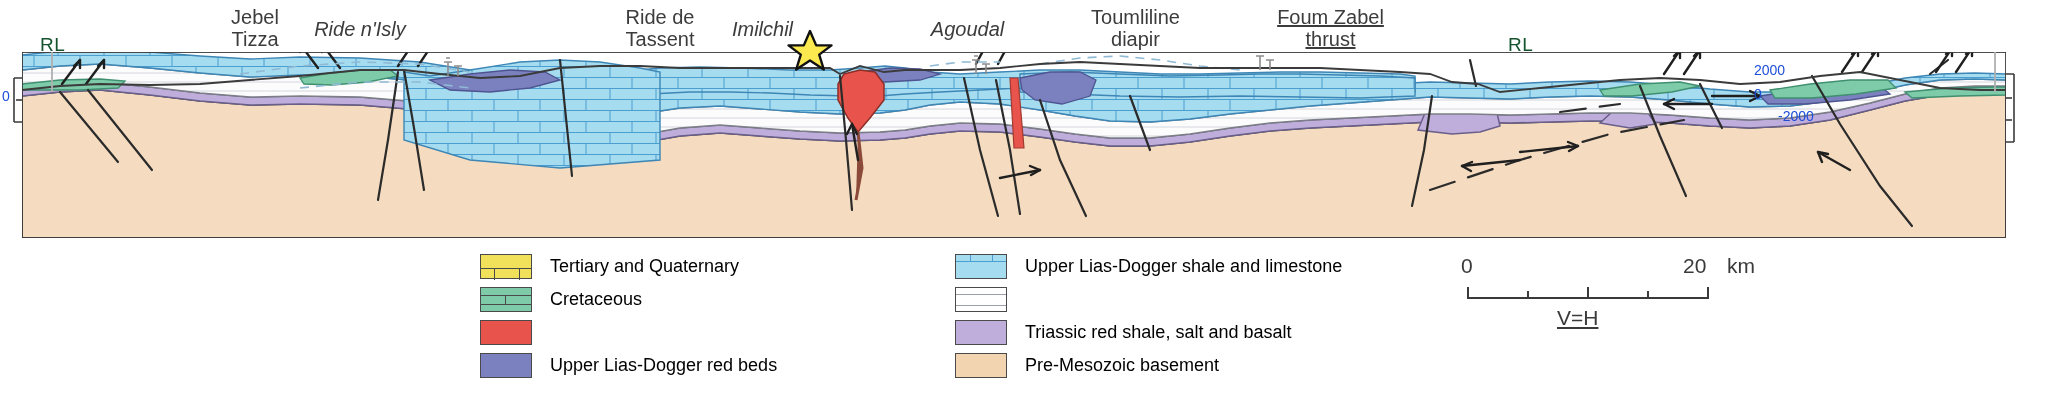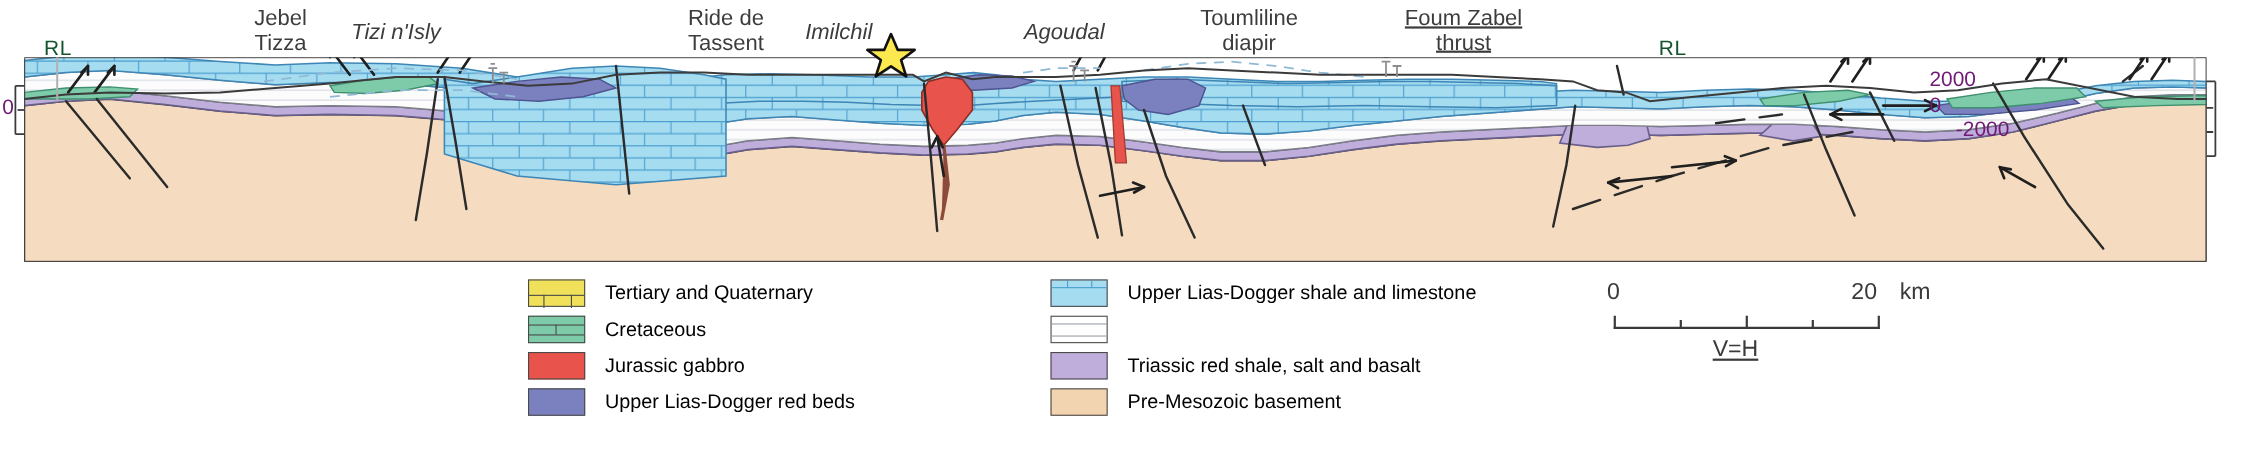--- a/index.html
+++ b/index.html
@@ -9,21 +9,21 @@
 
   .abs{position:absolute;}
 
   
   .place{position:absolute;text-align:center;font-size:20px;line-height:22px;
          color:#3c3c3c;white-space:pre;}
   .place.it{font-style:italic;}
   .rl{position:absolute;font-size:19px;color:#14532d;letter-spacing:.5px;}
 
   
-  .axlab{position:absolute;font-size:19px;color:#701a75;white-space:nowrap;}
+  .axlab{position:absolute;font-size:14px;color:#1d4ed8;white-space:nowrap;}
 
   
   .legend{position:absolute;left:480px;top:250px;width:940px;}
   .legrow{display:flex;align-items:center;height:33px;}
   .sw{width:52px;height:25px;border:1.6px solid #4a4a4a;box-sizing:border-box;
       position:relative;flex:none;}
   .swtxt{margin-left:18px;font-size:18px;color:#000000;white-space:nowrap;}
   .legcol{position:absolute;top:0;}
   .legcol.c1{left:0;}
   .legcol.c2{left:475px;}
@@ -299,21 +299,21 @@
       <path d="M2006,98 L2012,98"></path>
       <path d="M2006,120 L2012,120"></path>
     </g>
   </svg>
 
   <div class="rl" style="left:40px;top:34px;">RL</div>
   <div class="rl" style="left:1508px;top:34px;">RL</div>
 
   <div class="place" style="left:195px;top:6px;width:120px;">Jebel
 Tizza</div>
-  <div class="place it" style="left:300px;top:18px;width:120px;">Tizi n'Isly</div>
+  <div class="place it" style="left:300px;top:18px;width:120px;">Ride n'Isly</div>
   <div class="place" style="left:595px;top:6px;width:130px;">Ride de
 Tassent</div>
   <div class="place it" style="left:705px;top:18px;width:115px;">Imilchil</div>
   <div class="place it" style="left:905px;top:18px;width:125px;">Agoudal</div>
   <div class="place" style="left:1068px;top:6px;width:135px;">Toumliline
 diapir</div>
   <div class="place" style="left:1258px;top:6px;width:145px;text-decoration:underline;">Foum Zabel
 thrust</div>
 
   <div class="axlab" style="left:2px;top:88px;">0</div>
@@ -338,21 +338,20 @@
         <span class="sw" style="background:#7DCBA8;">
           <i style="left:0;top:7px;width:100%;height:1.4px;"></i>
           <i style="left:0;top:16px;width:100%;height:1.4px;"></i>
           <i style="left:24px;top:7px;width:1.4px;height:9px;"></i>
         </span>
         <span class="swtxt">Cretaceous</span>
       </div>
 
       <div class="legrow">
         <span class="sw" style="background:#E8544B;"></span>
-        <span class="swtxt">Jurassic gabbro</span>
       </div>
 
       <div class="legrow">
         <span class="sw" style="background:#7B81BF;"></span>
         <span class="swtxt">Upper Lias-Dogger red beds</span>
       </div>
     </div>
 
     <div class="legcol c2">
       <div class="legrow">

